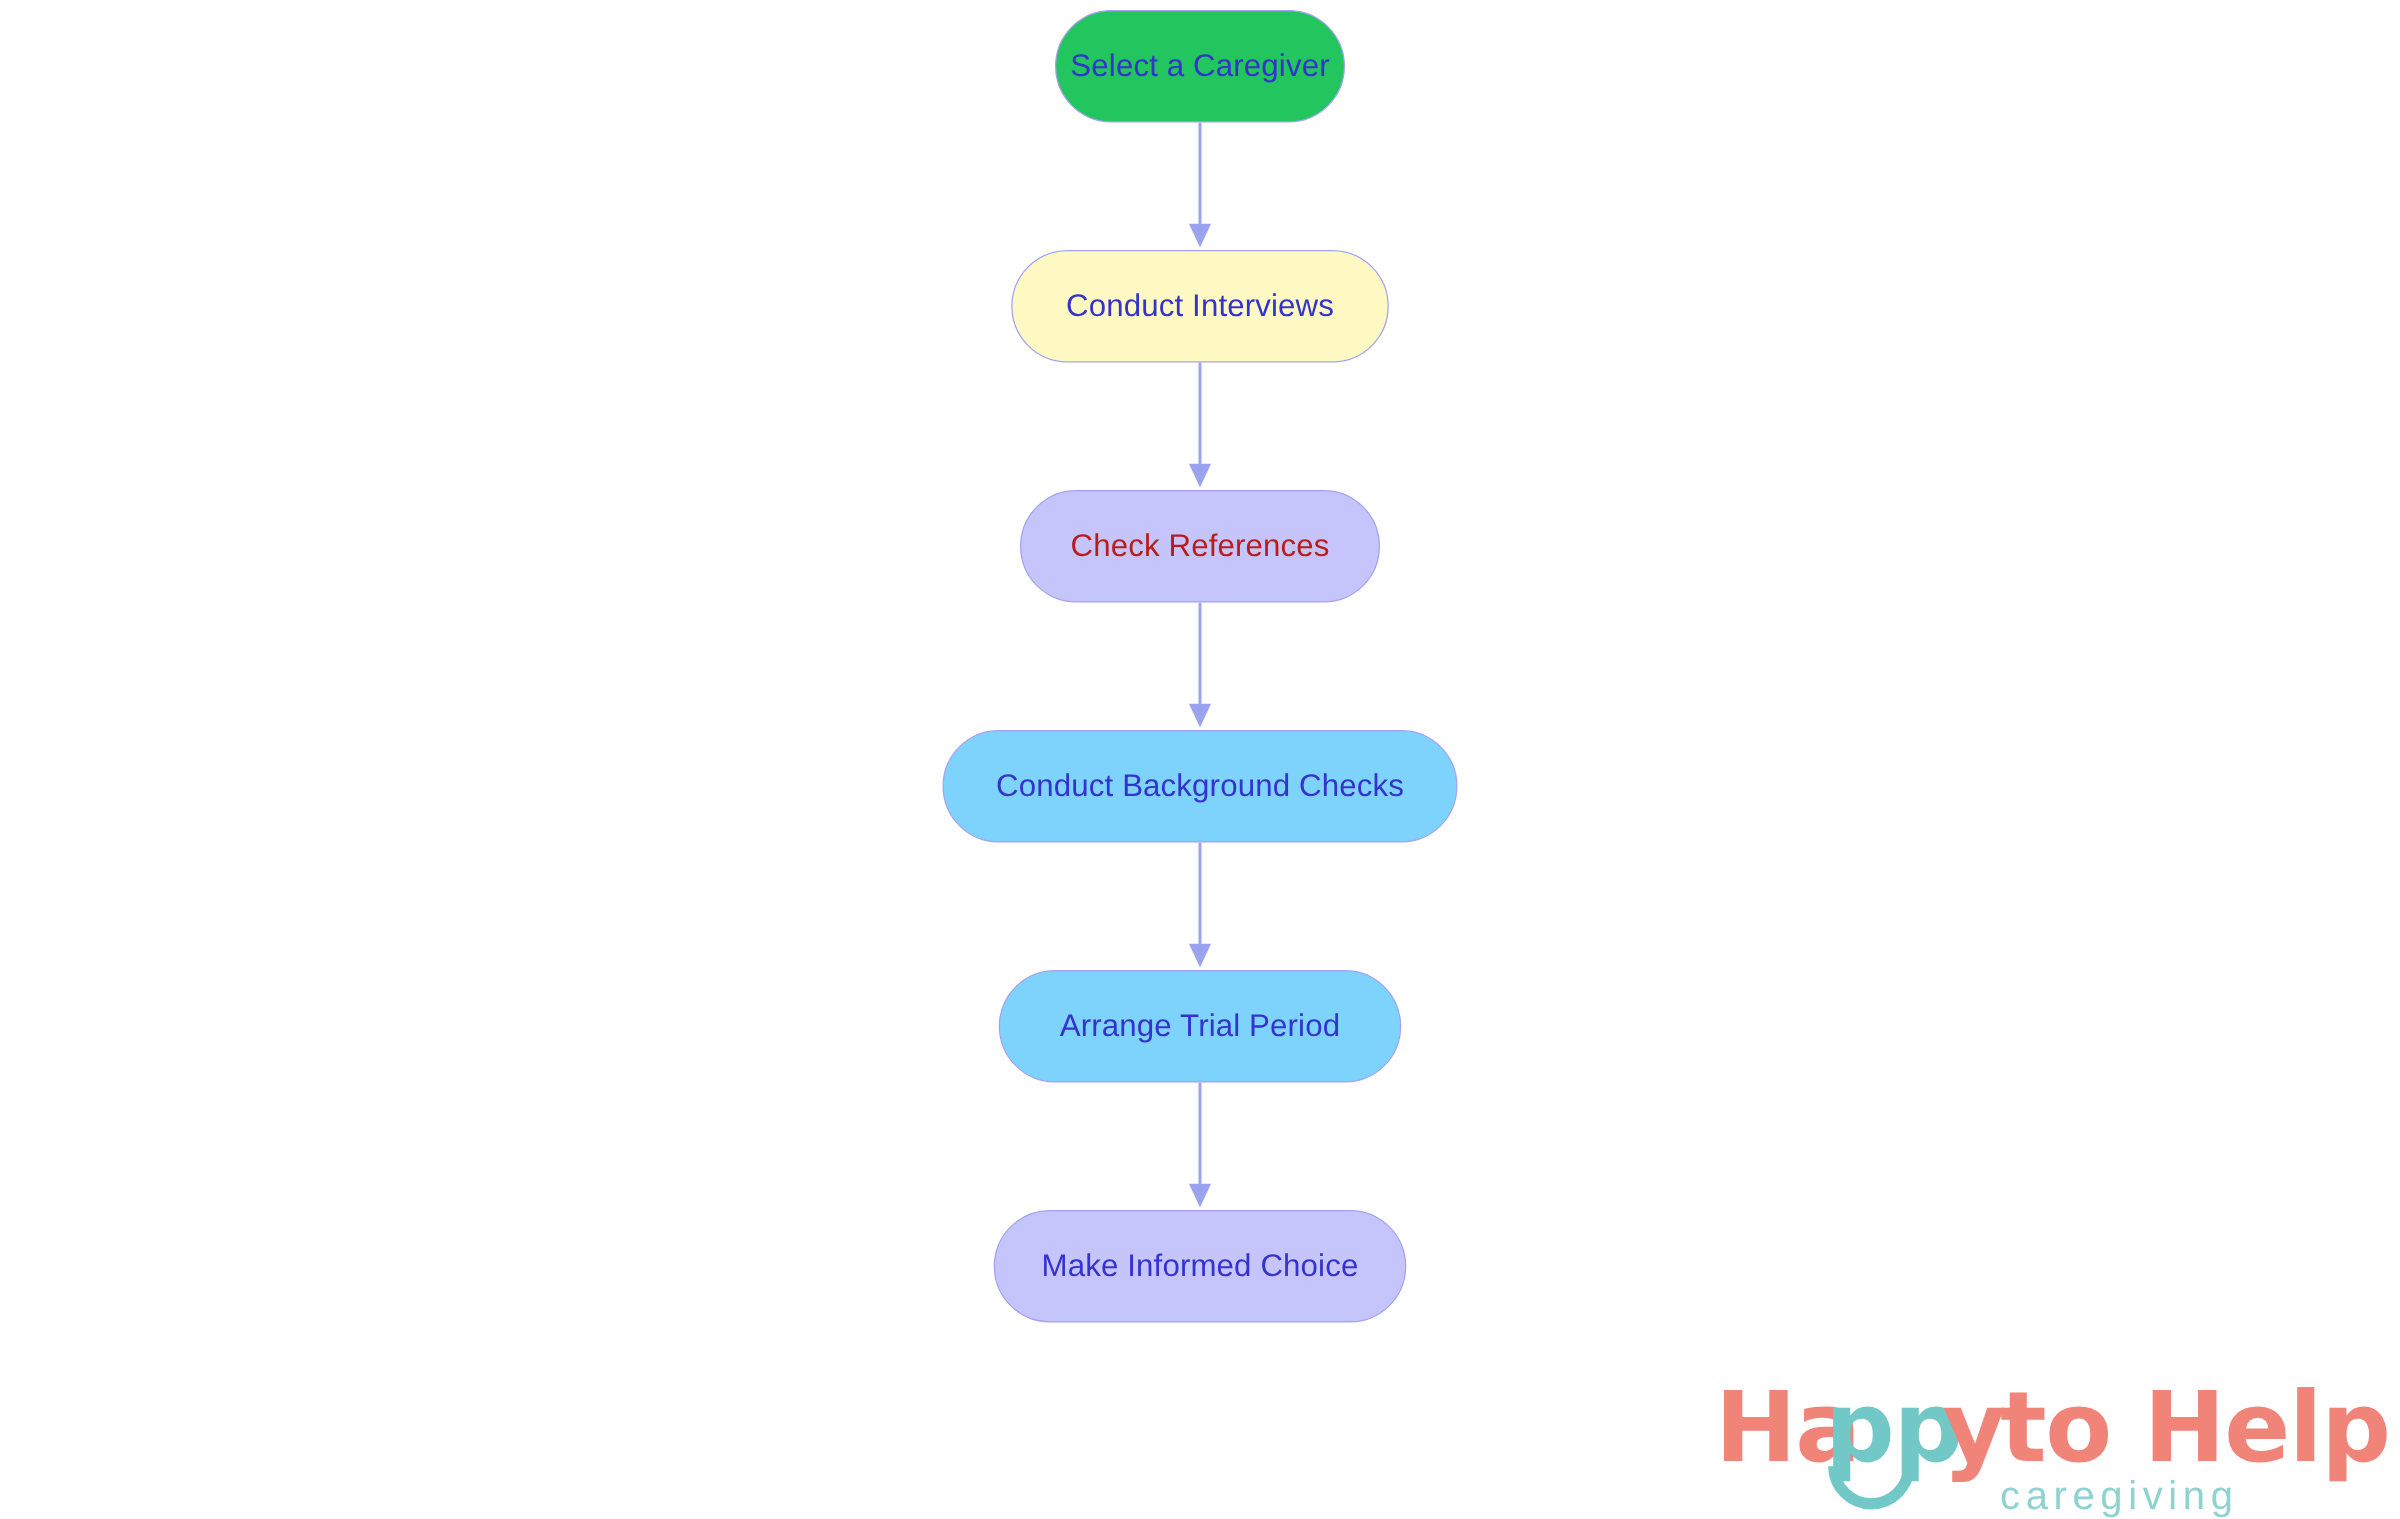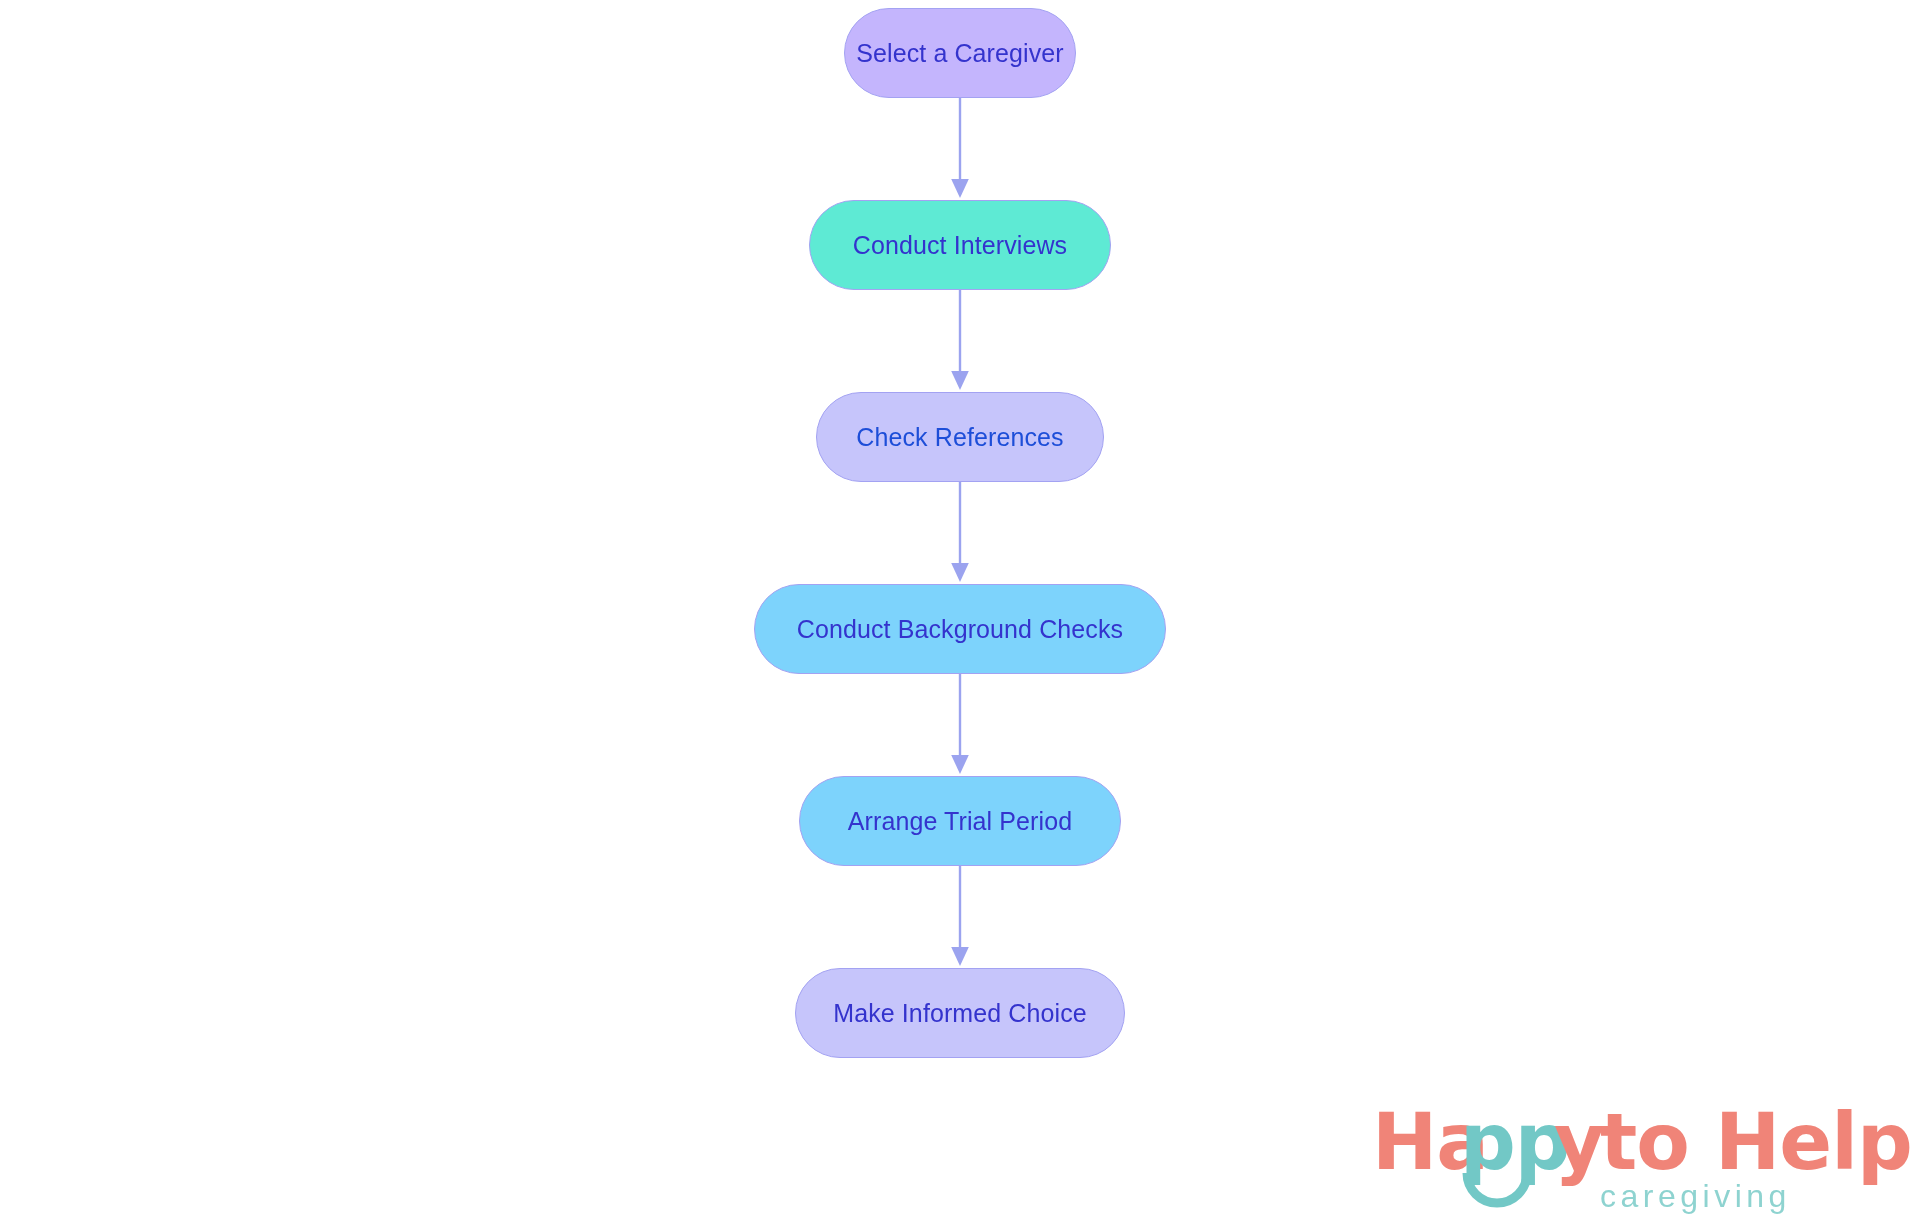--- a/index.html
+++ b/index.html
@@ -94,44 +94,44 @@
     font-weight: 400;
   }
 </style>
 </head>
 <body style="background: rgb(255, 255, 255);">
 
 <div id="flowchart-canvas">
 
   <div class="flow-column" id="flow-column" style="top:8px;">
 
-    <div class="node" style="width: 232px; background: #c4b5fd; border-color: rgb(163, 162, 242);">
+    <div class="node" style="width: 232px; background: #22c55e; border-color: rgb(163, 162, 242);">
       <span class="node-label" style="color: rgb(52, 51, 205);">Select a Caregiver</span>
     </div>
 
     <div class="connector">
       <svg width="26" height="102" viewBox="0 0 26 102" xmlns="http://www.w3.org/2000/svg">
         <line x1="13" y1="0" x2="13" y2="83" stroke="#9ba3ef" stroke-width="2.4"></line>
         <polygon points="13,100 4.2,81 21.8,81" fill="#9ba3ef"></polygon>
       </svg>
     </div>
 
-    <div class="node" style="width: 302px; background: #5eead4; border-color: rgb(163, 162, 242); text-align: right;">
+    <div class="node" style="width: 302px; background: #fef9c3; border-color: rgb(163, 162, 242); text-align: right;">
       <span class="node-label" style="color: rgb(52, 51, 205);">Conduct Interviews</span>
     </div>
 
     <div class="connector">
       <svg width="26" height="102" viewBox="0 0 26 102" xmlns="http://www.w3.org/2000/svg">
         <line x1="13" y1="0" x2="13" y2="83" stroke="#9ba3ef" stroke-width="2.4"></line>
         <polygon points="13,100 4.2,81 21.8,81" fill="#9ba3ef"></polygon>
       </svg>
     </div>
 
     <div class="node" style="width: 288px; background: rgb(198, 197, 251); border-color: rgb(163, 162, 242);">
-      <span class="node-label" style="color: #1d4ed8;">Check References</span>
+      <span class="node-label" style="color: #b91c1c;">Check References</span>
     </div>
 
     <div class="connector">
       <svg width="26" height="102" viewBox="0 0 26 102" xmlns="http://www.w3.org/2000/svg">
         <line x1="13" y1="0" x2="13" y2="83" stroke="#9ba3ef" stroke-width="2.4"></line>
         <polygon points="13,100 4.2,81 21.8,81" fill="#9ba3ef"></polygon>
       </svg>
     </div>
 
     <div class="node" style="width: 412px; background: #7dd3fc; border-color: rgb(163, 162, 242);">

